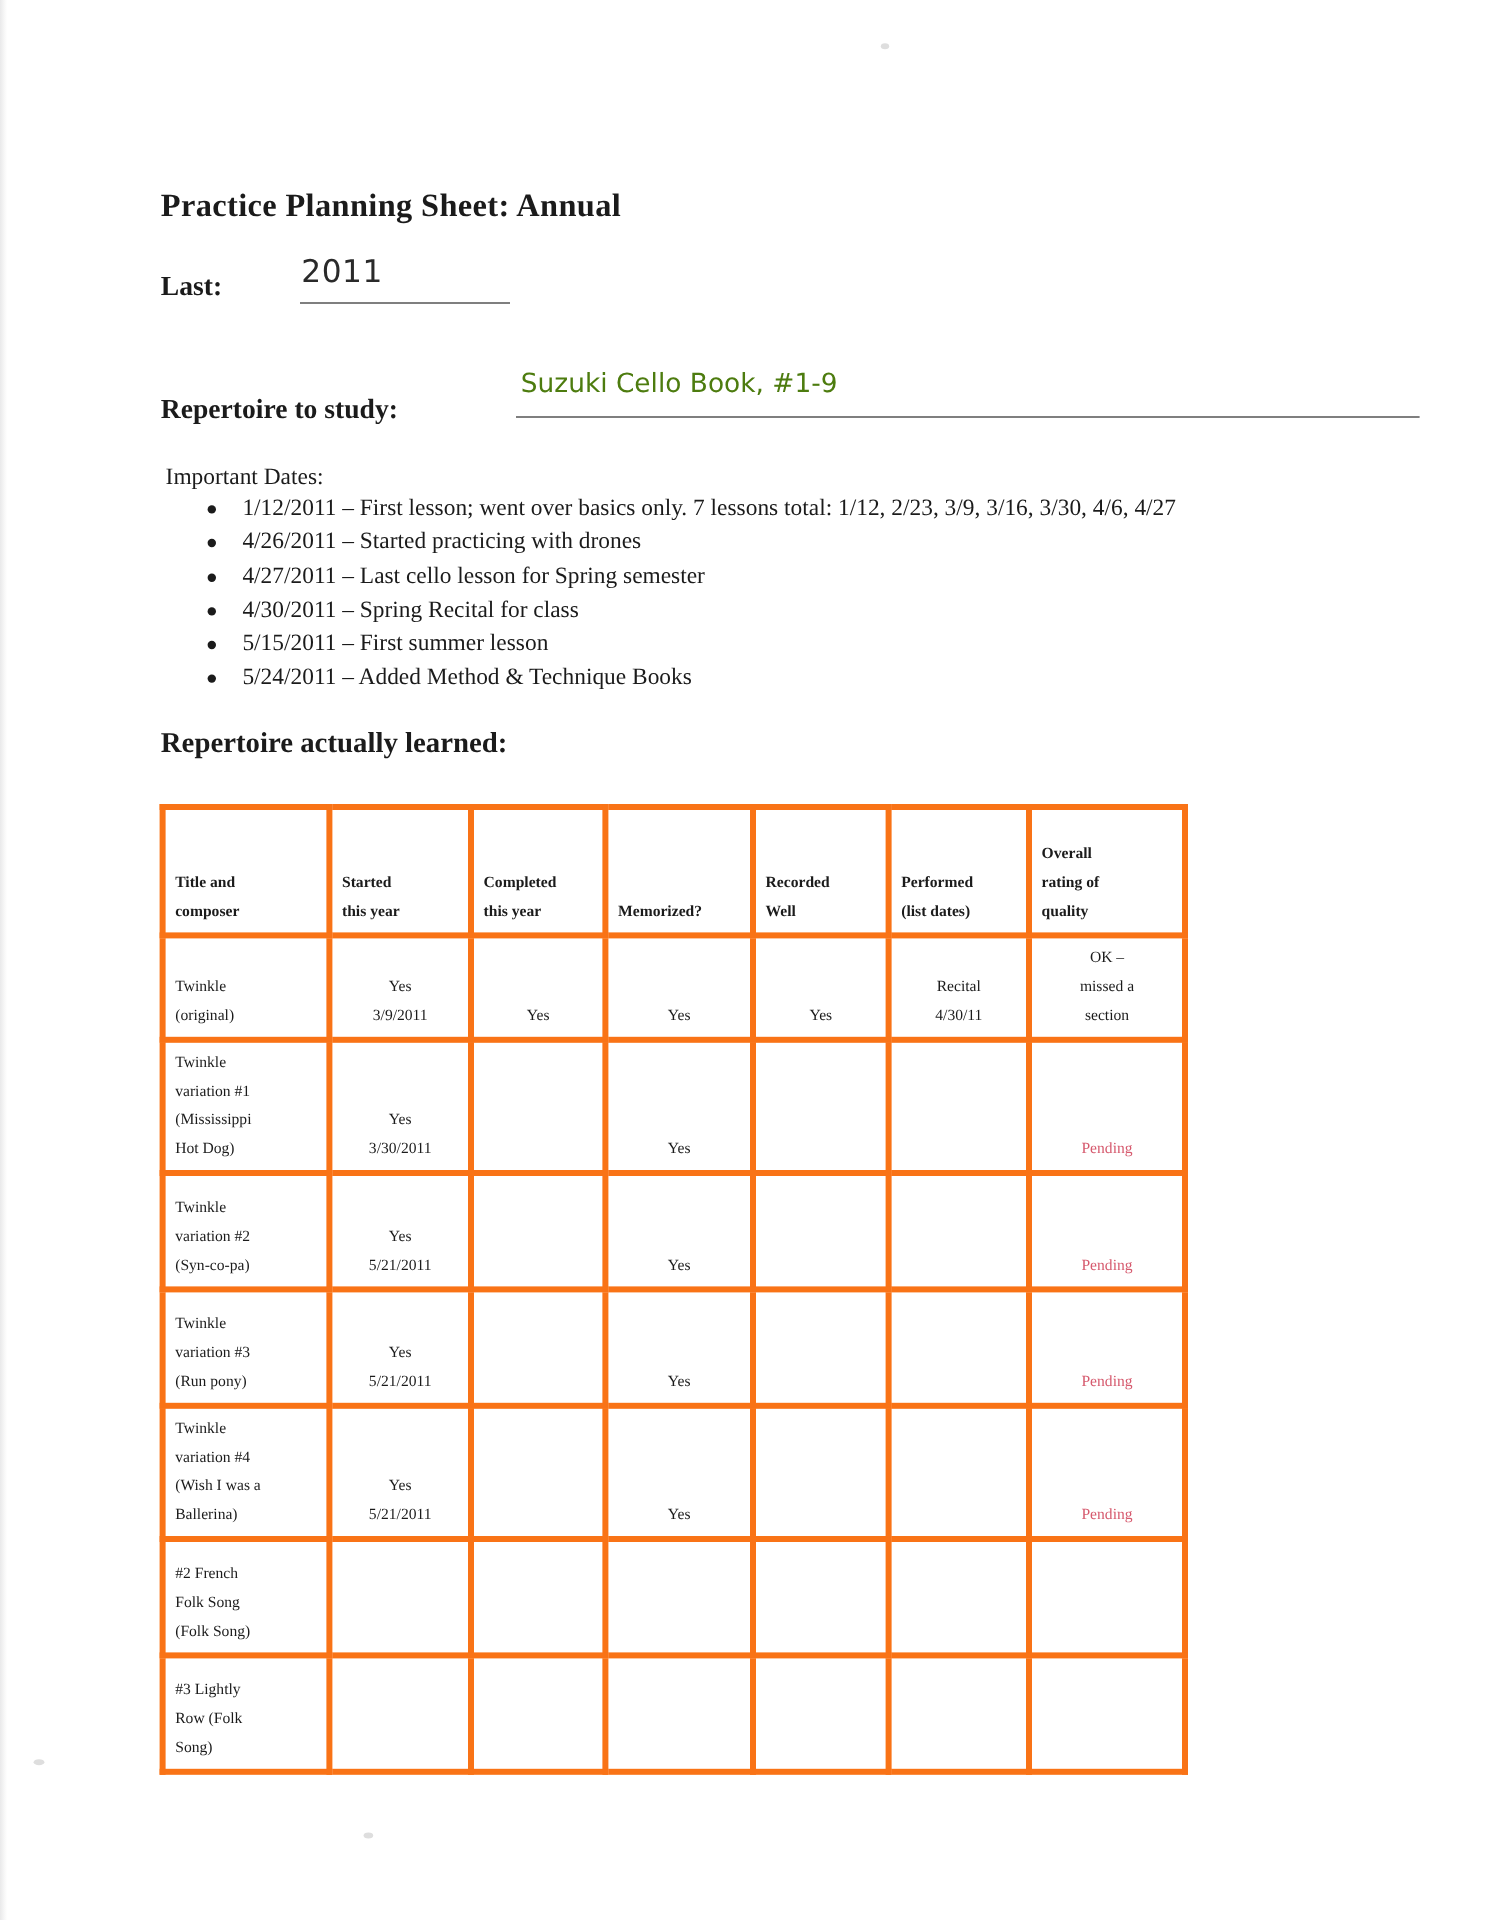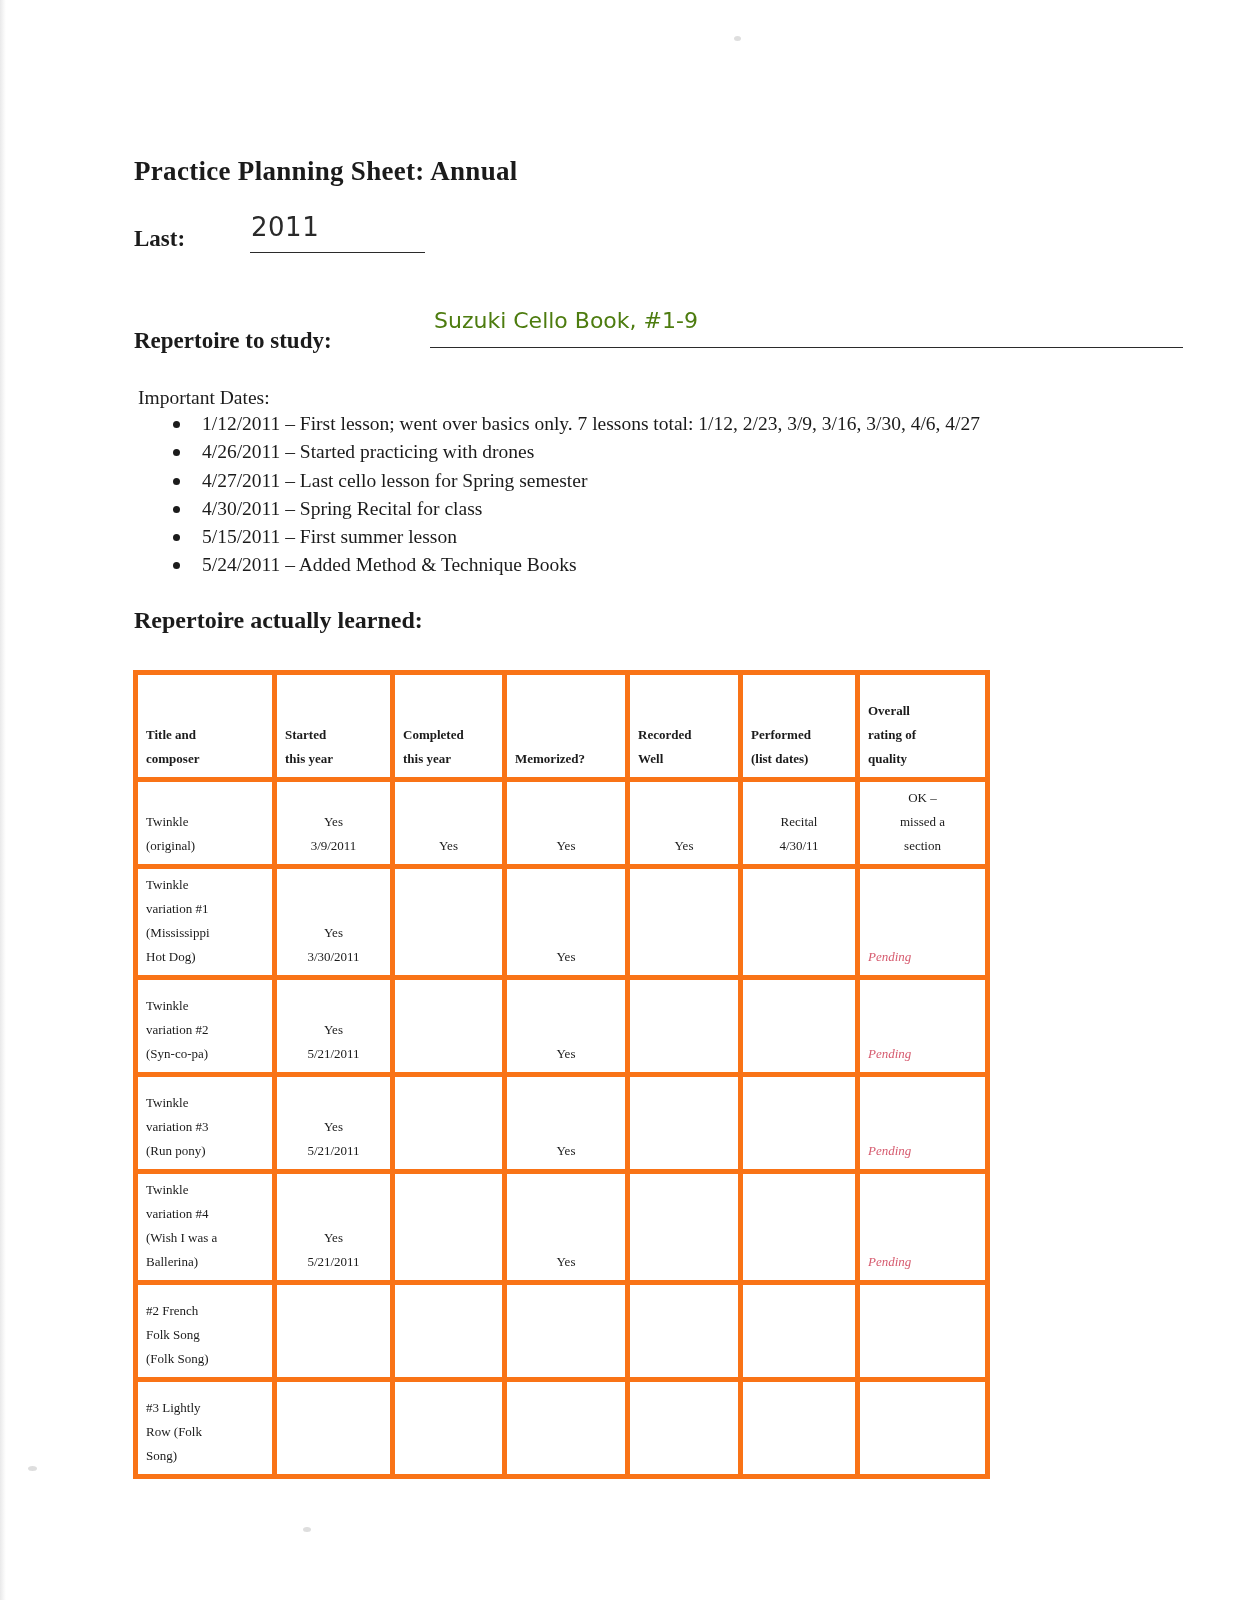--- a/index.html
+++ b/index.html
@@ -195,23 +195,22 @@
 
   .r1 td { height: 76px; }
   .r2 td { height: 96px; }
   .r3 td { height: 92px; }
   .r4 td { height: 90px; }
   .r5 td { height: 92px; }
   .r6 td { height: 82px; }
   .r7 td { height: 84px; }
 
   .pending {
-    font-style: italic;
     color: #d65a6e;
-    text-align: left;
+    text-align: center;
     display: block;
   }
   .cell-line  { display: block; }
 
   .title-cell { vertical-align: top; padding-top: 10px; }
   .title-cell.pad-more { padding-top: 14px; }
 </style>
 </head>
 <body>
 

